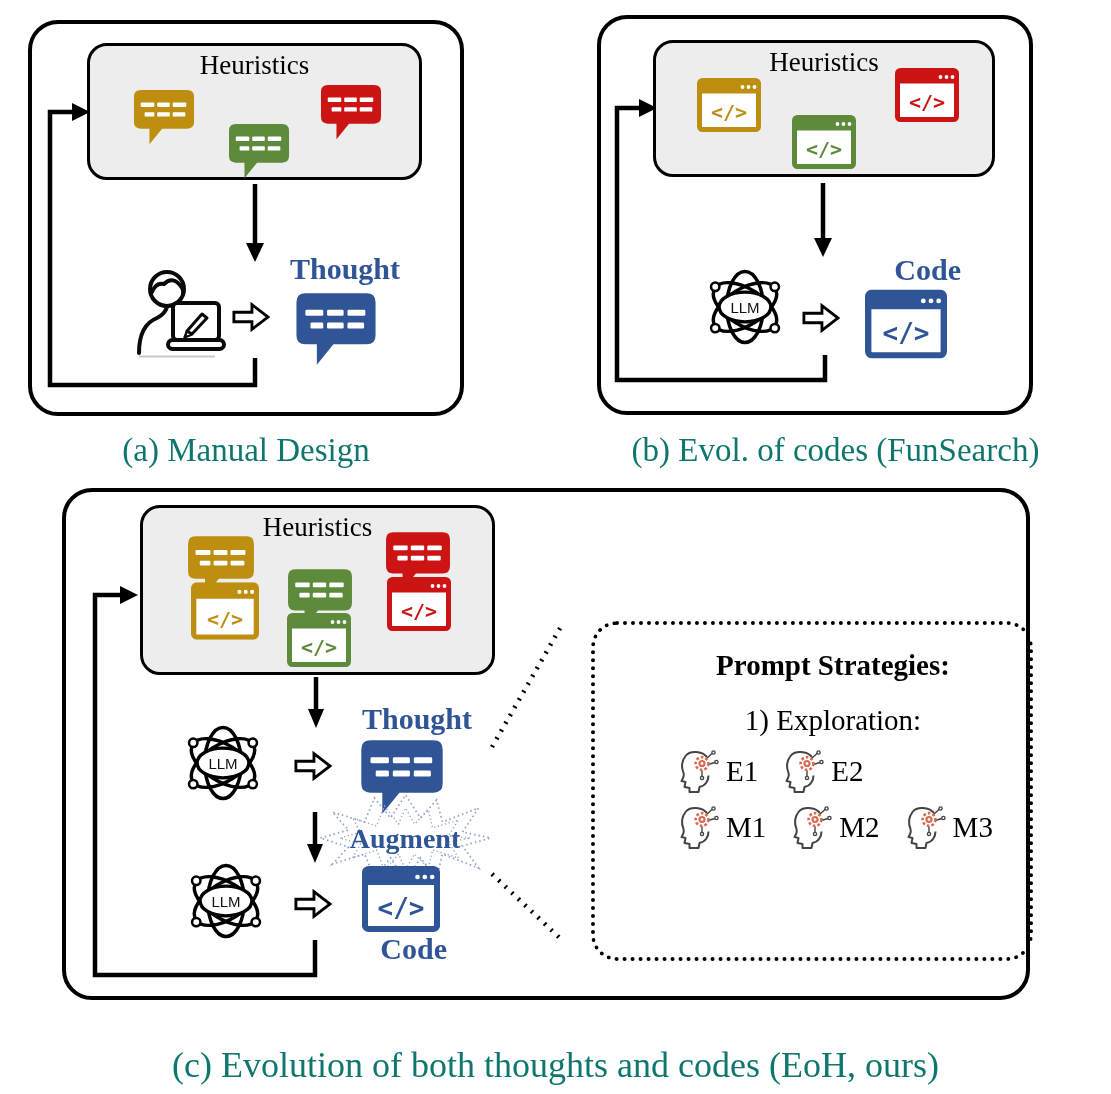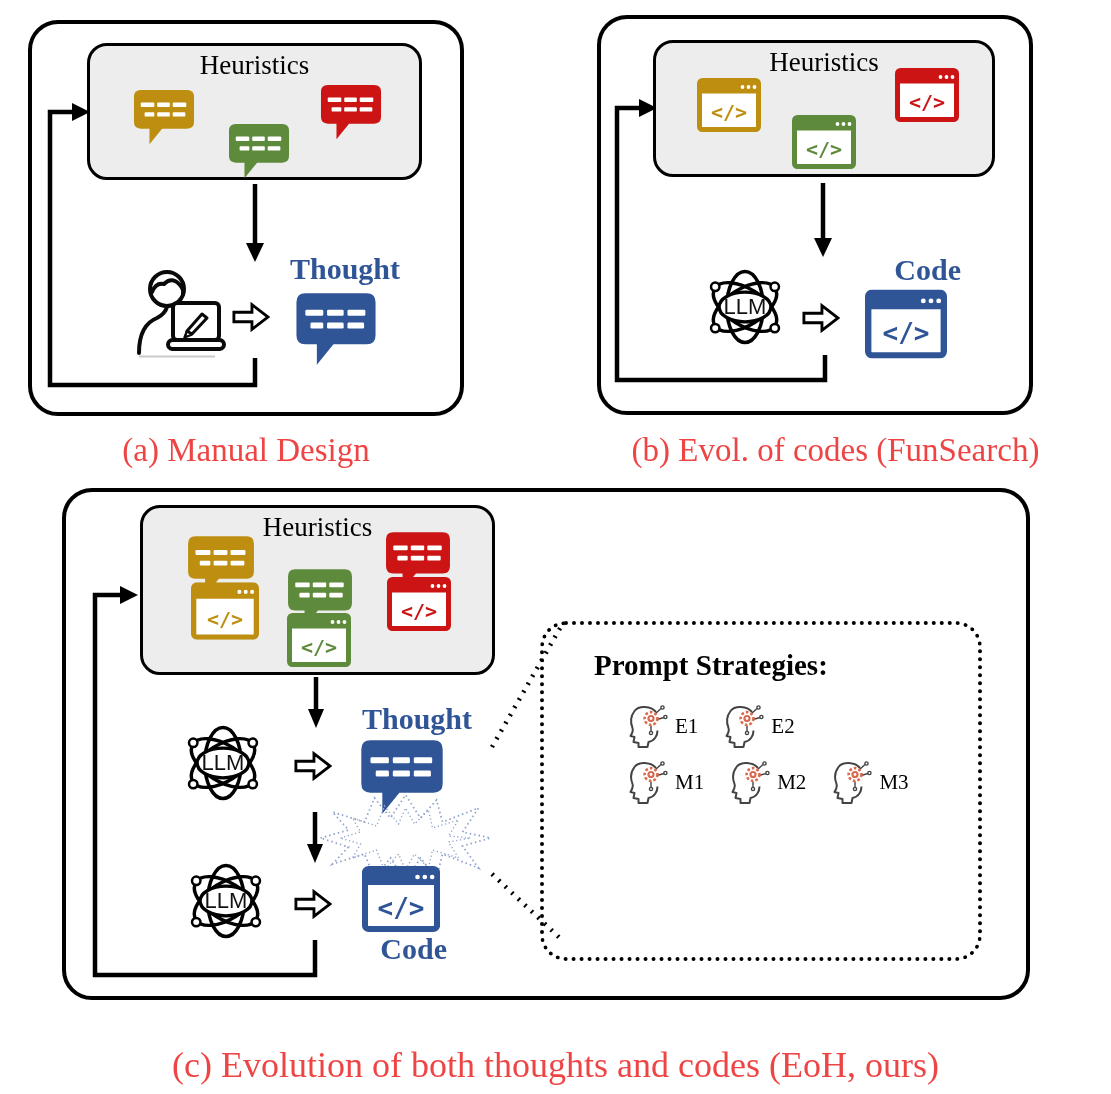--- a/index.html
+++ b/index.html
@@ -8,37 +8,37 @@
   .panel{position:absolute;border:4px solid #000;border-radius:30px;background:#fff;box-sizing:border-box;}
   #panelA{left:28px;top:20px;width:436px;height:396px;}
   #panelB{left:597px;top:15px;width:436px;height:400px;}
   #panelC{left:62px;top:488px;width:968px;height:512px;}
   .overlay{position:absolute;left:0;top:0;pointer-events:none;}
   .graybox{position:absolute;background:#EDEDED;border:3.5px solid #000;border-radius:20px;box-sizing:border-box;}
   .h-label{position:absolute;left:0;right:0;top:4px;text-align:center;font-size:27px;color:#000;}
   .icon{position:absolute;}
   .icon svg{display:block;width:100%;height:100%;}
   .blue-label{position:absolute;text-align:right;font-weight:bold;font-size:30px;color:#2F5597;}
-  .caption{position:absolute;text-align:center;font-size:33px;color:#ef4444;}
+  .caption{position:absolute;text-align:center;font-size:33px;color:#0f766e;}
   .codewin{position:absolute;}
   .codewin svg{display:block;width:100%;height:100%;}
   .codewin .glyph{position:absolute;left:0;right:0;top:26%;bottom:0;display:flex;align-items:center;justify-content:center;
                   font-family:"DejaVu Sans Mono",monospace;font-weight:bold;color:currentColor;}
   .glyph-sm{font-size:20px;} .glyph-lg{font-size:26px;}
   .atom{position:absolute;}
   .atom svg{display:block;width:100%;height:100%;}
   .atom .llm-label{position:absolute;left:0;right:0;top:0;bottom:0;display:flex;align-items:center;justify-content:center;
-                   font-family:"Liberation Sans",sans-serif;font-size:22px;color:#111;}
-  .pbox{position:absolute;left:474px;top:129px;width:442px;height:340px;border:4.5px dotted #000;
-        border-radius:26px;box-sizing:border-box;padding:24px 8px 0 50px;}
+                   font-family:"Liberation Sans",sans-serif;font-size:15px;color:#111;}
+  .pbox{position:absolute;left:525px;top:129px;width:442px;height:340px;border:4.5px dotted #000;
+        border-radius:26px;box-sizing:border-box;padding:24px 8px 0 50px;text-align:center;}
   .pbox-title{font-size:29px;font-weight:bold;margin-bottom:22px;}
   .pbox-item{font-size:29px;margin-top:16px;}
   .pbox-row{display:flex;align-items:center;margin:12px 0 4px 30px;}
   .pbox-row .headgear{width:44px;height:44px;margin-right:7px;}
-  .pbox-row .tag{font-size:21px;margin-right:22px;}
+  .pbox-row .tag{font-size:29px;margin-right:22px;}
   .aug-label{position:absolute;text-align:center;font-weight:bold;font-size:28px;color:#2F5597;}
 </style>
 </head>
 <body>
 
 <svg width="0" height="0" style="position:absolute" aria-hidden="true">
   <defs>
     <symbol id="sym-bubble" viewBox="0 0 64 58">
       <path fill="currentColor" d="M8 1 H56 Q63 1 63 8 V34 Q63 41 56 41 H30 L17 57 V41 H8 Q1 41 1 34 V8 Q1 1 8 1 Z"></path>
       <g fill="#fff">
@@ -267,20 +267,21 @@
     <div class="icon" style="left:294px;top:246px;width:84px;height:78px;color:#2F5597;">
         <svg viewBox="0 0 64 58">
           <use href="#sym-bubble"></use>
         </svg>
       </div>
 
     <svg class="icon" style="left:244px;top:300px;" width="190" height="92" viewBox="0 0 185 92">
       <polygon points="8,46 36,38 20,20 52,30 62,6 78,26 93,3 108,26 124,8 130,30 166,16 150,40 178,46 150,54 166,76 130,62 124,86 108,66 93,89 78,66 62,86 52,62 20,72 36,55" fill="none" stroke="#8FA3CC" stroke-width="1.8" stroke-dasharray="1.5 3"></polygon>
       <polygon points="28,46 48,40 40,26 64,34 72,14 86,32 93,16 102,32 116,18 120,36 146,28 136,44 158,46 136,50 146,66 120,58 116,76 102,62 93,78 86,62 72,78 64,58 40,66 48,52" fill="none" stroke="#8FA3CC" stroke-width="1.4" stroke-dasharray="1.2 2.6"></polygon>
     </svg>
+    <div class="aug-label" style="left:254px;top:331px;width:170px;">Augment</div>
 
     <div class="atom" style="left:112px;top:361px;width:96px;height:96px;">
       <svg viewBox="0 0 100 100">
           <use href="#sym-atom"></use>
         </svg>
         <span class="llm-label">LLM</span>
     </div>
     <div class="icon" style="left:228px;top:396px;width:38px;height:32px;">
         <svg viewBox="0 0 40 32">
           <use href="#sym-harrow"></use>
@@ -289,20 +290,21 @@
     <div class="codewin" style="left:291px;top:374px;width:88px;height:66px;color:#2F5597;">
       <svg viewBox="0 0 64 54">
           <use href="#sym-codewin"></use>
         </svg>
         <span class="glyph glyph-lg">&lt;/&gt;</span>
     </div>
     <div class="blue-label" style="left:289px;top:440px;width:92px;">Code</div>
 
     <div class="pbox">
       <div class="pbox-title">Prompt Strategies:</div>
+      <div class="pbox-item">1) Exploration:</div>
       <div class="pbox-row">
         <svg class="headgear" viewBox="0 0 44 44">
             <use href="#sym-headgear"></use>
           </svg>
         <span class="tag">E1</span>
         <svg class="headgear" viewBox="0 0 44 44">
             <use href="#sym-headgear"></use>
           </svg>
         <span class="tag">E2</span>
       </div>

